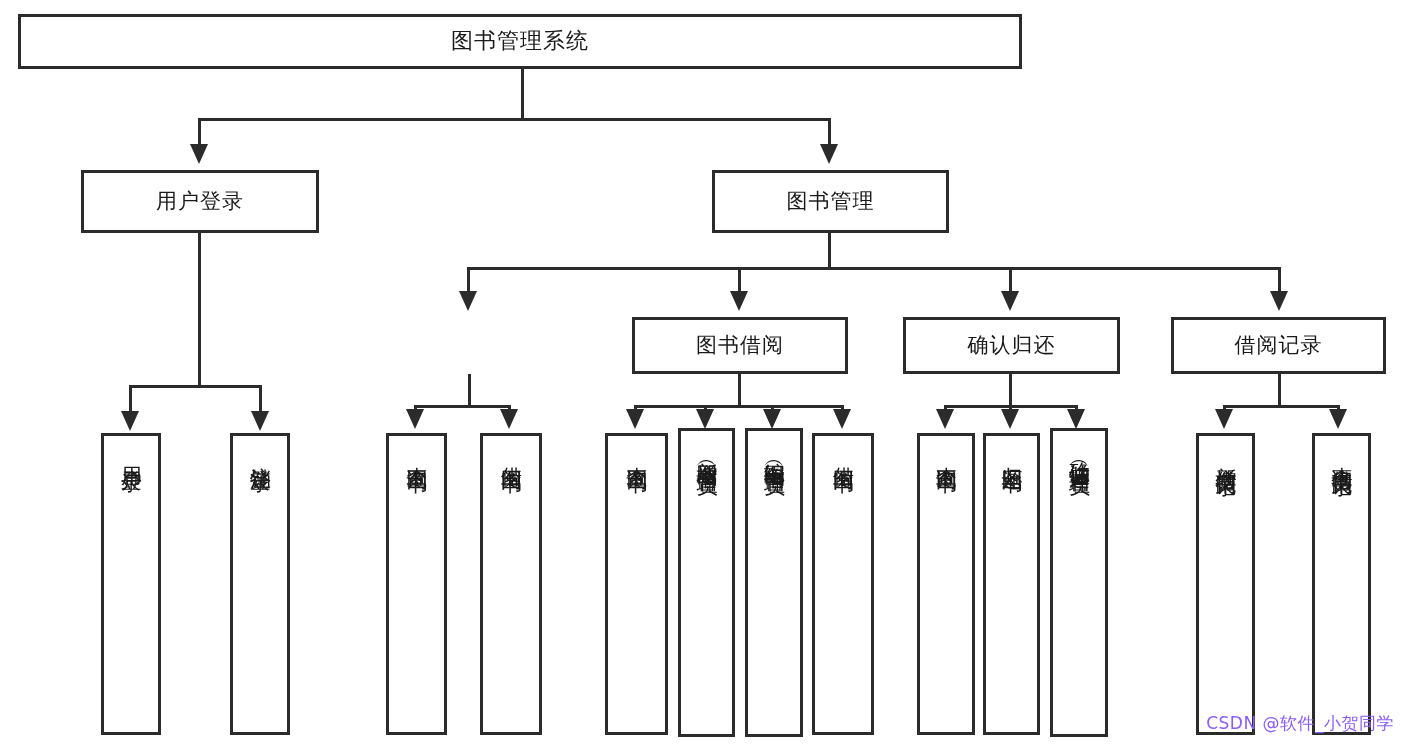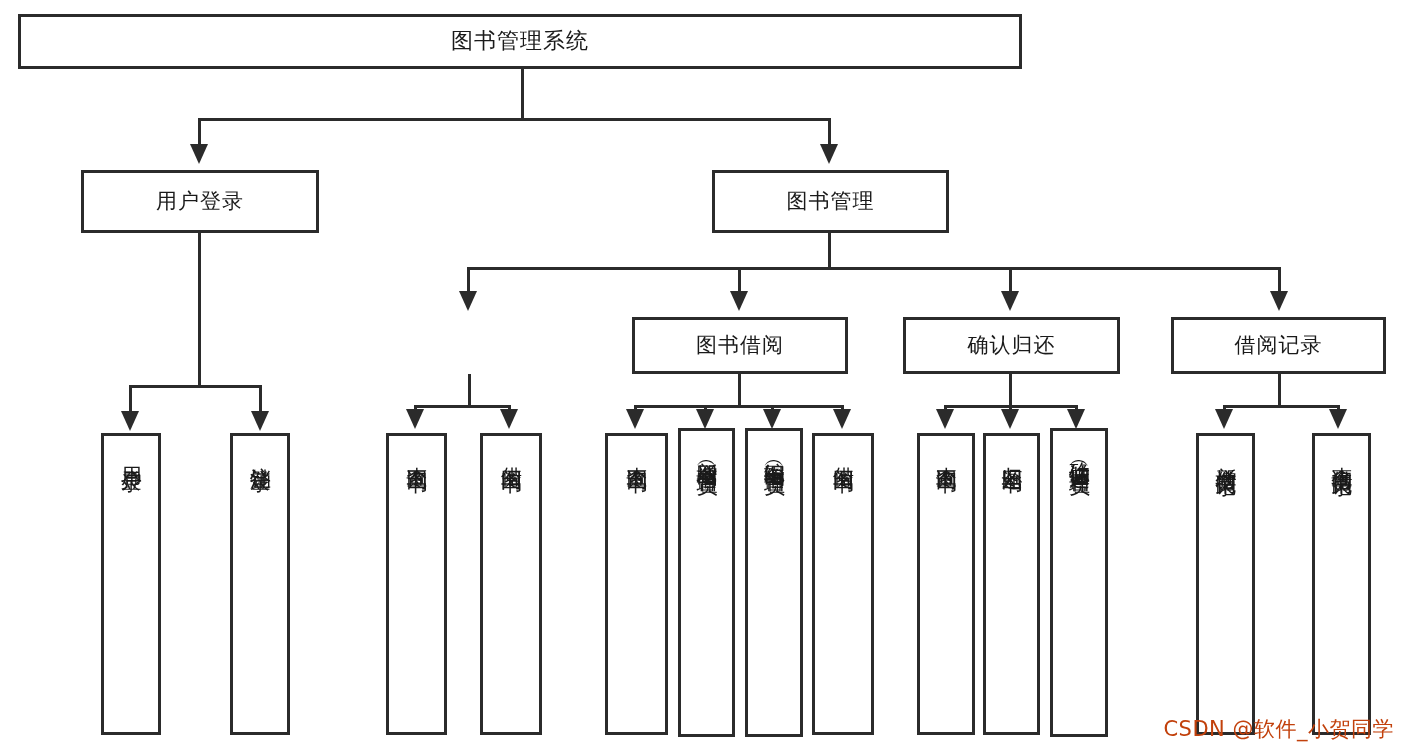--- a/index.html
+++ b/index.html
@@ -65,23 +65,23 @@
     width: 0;
     height: 0;
     border-left: 9px solid transparent;
     border-right: 9px solid transparent;
     border-top: 20px solid #2b2b2b;
   }
   
   #watermark {
     position: absolute;
     right: 8px;
-    bottom: 4px;
-    font-size: 21px;
-    color: #c2410c;
+    bottom: 12px;
+    font-size: 17px;
+    color: #8b5cf6;
     white-space: nowrap;
     letter-spacing: 0.5px;
   }
 </style>
 </head>
 <body>
 
 <div id="canvas">
 
   <div class="node root horiz" style="left:18px; top:14px; width:1004px; height:55px;">

